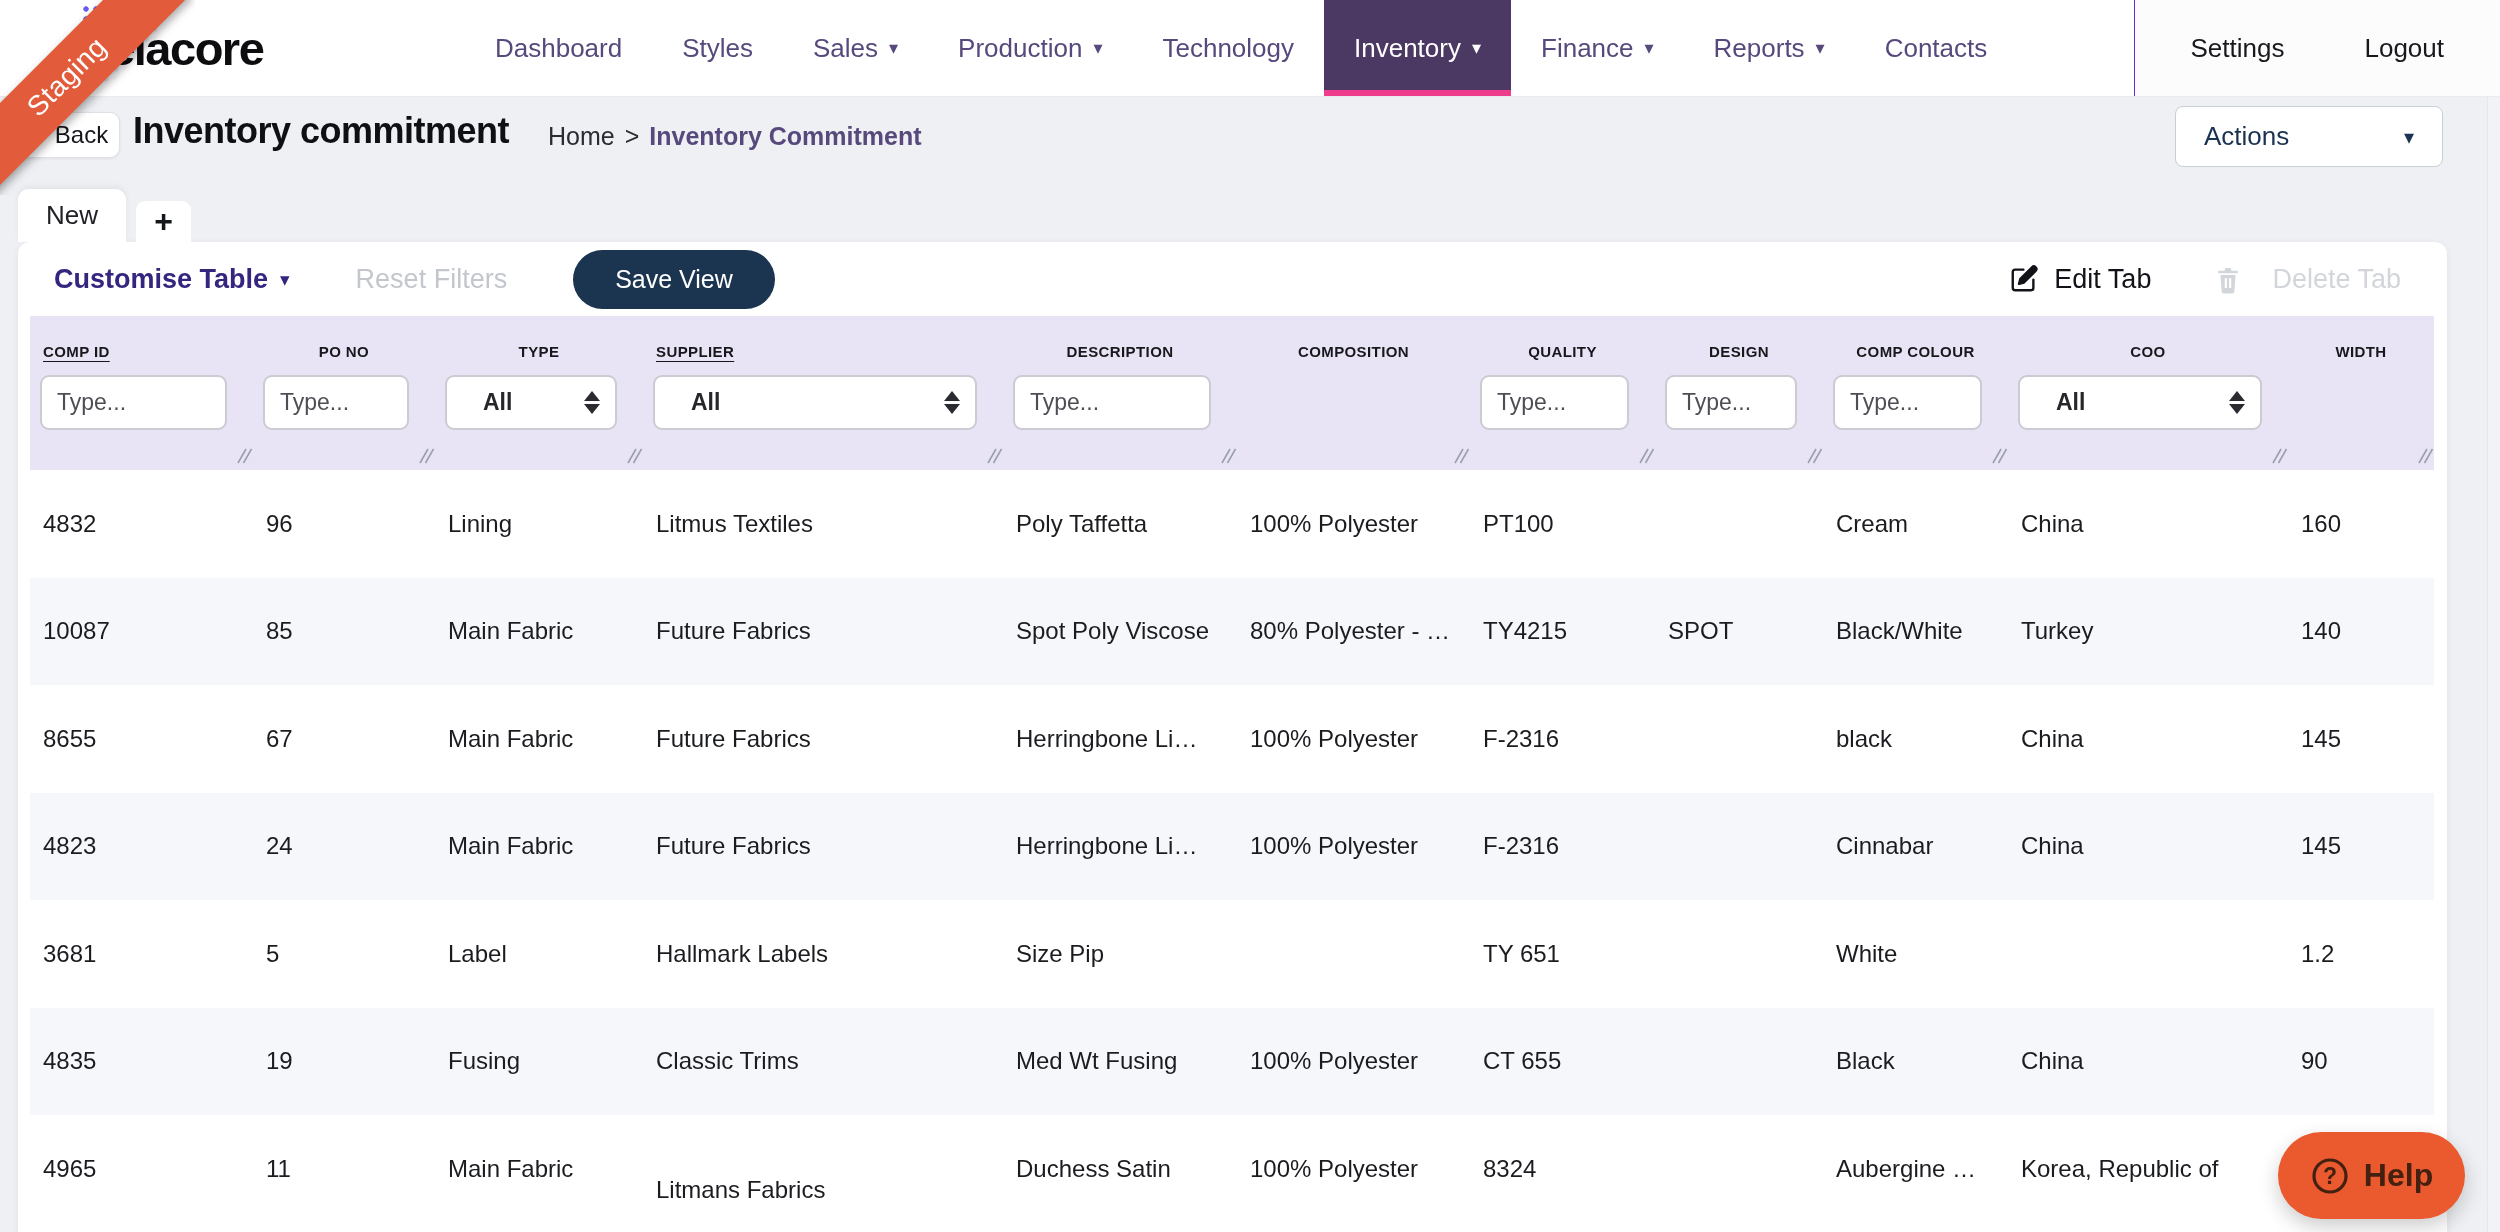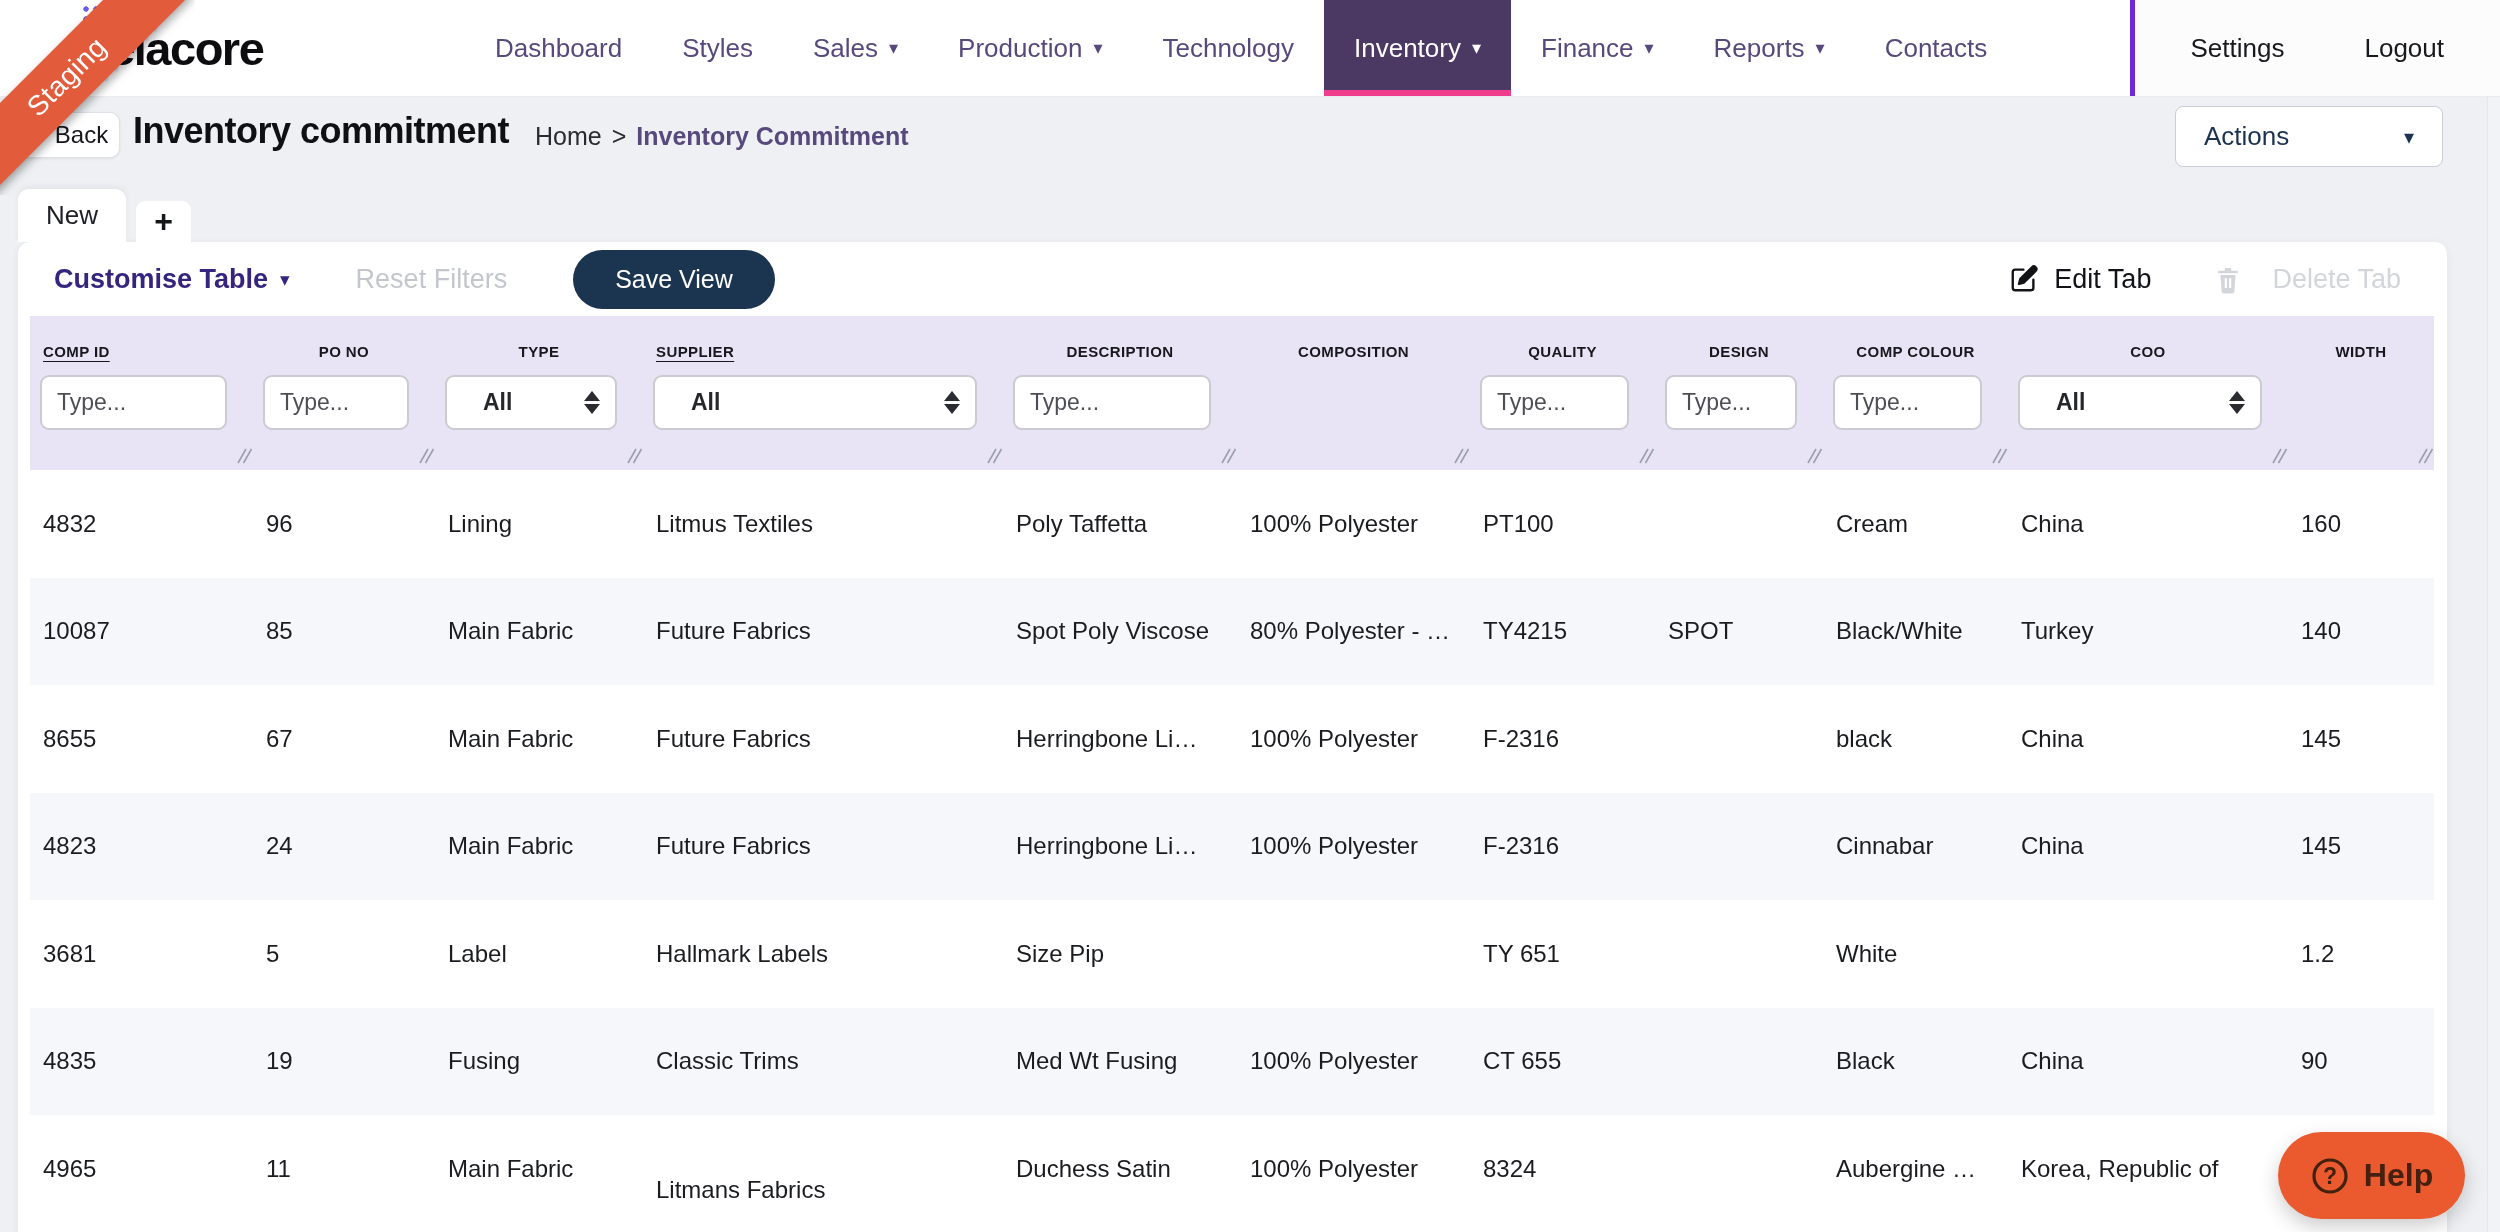--- a/index.html
+++ b/index.html
@@ -39,36 +39,36 @@
   .logo-text { font-size:47px; font-weight:800; color:#0d0d10; letter-spacing:-1.5px; position:relative; }
   .nav-links { display:flex; align-items:stretch; margin-left:120px; }
   .nav-item {
     color:#57497c; font-size:26px; padding:0 30px; display:flex;
     align-items:center; gap:11px; cursor:pointer; text-decoration:none; position:relative;
   }
   .nav-item .caret { font-size:18px; color:inherit; }
   .nav-item.active { background:#4b3863; color:#fff; box-shadow: inset 0 -6px 0 #ef3d8e; }
   .nav-right {
     margin-left:auto; display:flex; align-items:center; height:96px;
-    border-left:5px solid #6d28d9; background:#fcfcfd; padding:0 16px;
+    border-left:1px solid #6d28d9; background:#fcfcfd; padding:0 16px;
   }
   .nav-right .nav-plain { color:#18191d; font-size:26px; padding:0 40px; cursor:pointer; }
 
   
   .back-btn {
     position:absolute; left:8px; top:112px; width:112px; height:46px;
     background:#fff; border:1px solid #e0e1e6; border-radius:10px;
     font-size:24px; color:#15161a; display:flex; align-items:center; justify-content:center; gap:11px;
     box-shadow:0 1px 3px rgba(0,0,0,.07); cursor:pointer;
     font-family:inherit;
   }
   .page-title { position:absolute; left:133px; top:110px; font-size:36px; font-weight:700; color:#0f1014; letter-spacing:-.5px; }
   .breadcrumb { position:absolute; left:535px; top:122px; font-size:25px; color:#2b2c33; display:flex; gap:10px; align-items:center; }
   .breadcrumb .crumb-current { color:#57497c; font-weight:700; text-decoration:none; cursor:pointer; }
-  .breadcrumb .crumb-home { cursor:pointer; }
+  .breadcrumb .crumb-home { cursor:pointer;margin-left:13px; }
   .actions-btn {
     position:absolute; left:2175px; top:106px; width:268px; height:61px;
     background:#fff; border:1px solid #c9ced6; border-radius:8px;
     display:flex; align-items:center; justify-content:space-between; padding:0 28px;
     font-size:26px; color:#1a3350; cursor:pointer; font-family:inherit;
   }
   .actions-btn .caret { font-size:20px; color:#1a3350; }
 
   
   .tab {

